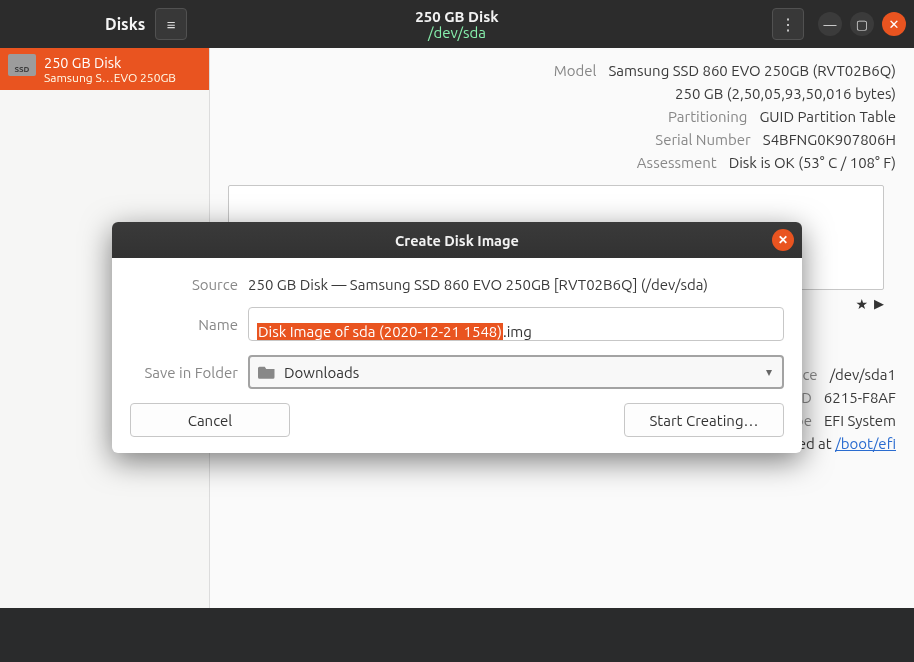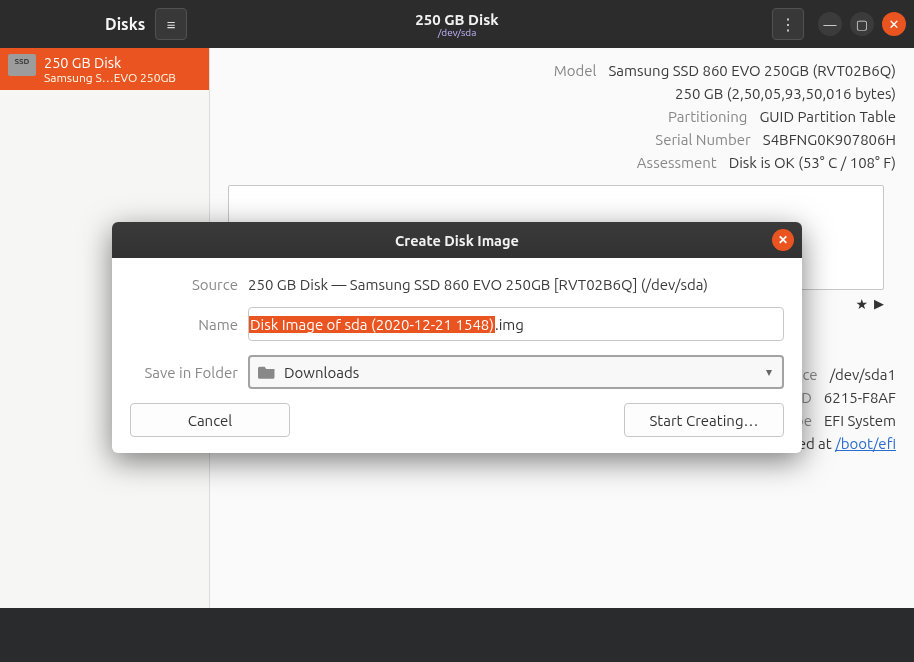--- a/index.html
+++ b/index.html
@@ -14,21 +14,21 @@
   .titlebar .app { font-weight: 700; font-size: 16px; color: #f5f5f5; }
   .hamburger {
     width: 32px; height: 32px; border: 1px solid #515151; border-radius: 4px;
     background: #383838; display: flex; align-items: center; justify-content: center;
     font-size: 15px; color: #ddd; cursor: pointer;
   }
   .titlebar .center {
     position: absolute; left: 0; right: 0; text-align: center; pointer-events: none;
   }
   .titlebar .center .t1 { font-weight: 700; font-size: 15px; color: #f2f2f2; }
-  .titlebar .center .t2 { font-size: 10px; color: #c4b5fd; margin-top: -1px; }
+  .titlebar .center .t2 { font-size: 15px; color: #86efac; margin-top: -1px; }
   .titlebar .right {
     position: absolute; right: 8px; display: flex; align-items: center; gap: 8px;
   }
   .winbtn {
     width: 24px; height: 24px; border-radius: 50%; background: #3b3b3b;
     display: flex; align-items: center; justify-content: center; color: #ddd;
     font-size: 13px; cursor: pointer;
   }
   .winbtn.close { background: #e95420; color: #fff; }
   .morebtn {
@@ -40,21 +40,21 @@
   
   .body { display: flex; height: 560px; background: #fafafa; }
   .sidebar { width: 210px; background: #f6f6f5; border-right: 1px solid #dcdcdc; }
   .disk-item {
     background: #e95420; color: #fff; padding: 6px 8px; display: flex; gap: 8px;
     align-items: flex-start; cursor: pointer;
   }
   .ssd-icon {
     width: 28px; height: 22px; background: #9c9c9c; border-radius: 2px;
     display: flex; align-items: flex-end; justify-content: center;
-    font-size: 8px; color: #3a3a3a; font-weight: 700; padding-bottom: 10px;
+    font-size: 8px; color: #3a3a3a; font-weight: 700; padding-bottom: 2px;
   }
   .disk-item .line1 { font-size: 14.5px; font-weight: 400; }
   .disk-item .line2 { font-size: 12px; color: #ffe; }
 
   .main { flex: 1; background: #fafafa; padding: 14px 18px 0 0; position: relative; }
 
   .kv { display: flex; margin-bottom: 6px; justify-content: flex-end; }
   .kv .k { width: 326px; text-align: right; color: #888; font-size: 15px; padding-right: 12px; }
   .kv .v { color: #3a3a3a; font-size: 15px; }
   .kv .v a { color: #2a6cd0; text-decoration: underline; }
@@ -87,21 +87,21 @@
     background: #e95420; color: #fff; display: flex; align-items: center; justify-content: center;
     font-size: 12px; cursor: pointer;
   }
   .modal-body { padding: 18px 18px 16px 18px; }
   .mrow { display: flex; align-items: center; margin-bottom: 14px; gap: 10px; }
   .mrow .lbl { width: 108px; text-align: right; color: #888; font-size: 15px; }
   .mrow .val { flex: 1; font-size: 15px; color: #3a3a3a; }
 
   .name-input {
     flex: 1; height: 34px; border: 1px solid #c7c7c7; border-radius: 4px;
-    display: flex; align-items: center; padding: 0 0; background: #fff;
+    display: flex; align-items: flex-end; padding: 0 8px; background: #fff;
     font-size: 15px; color: #333;
   }
   .name-input .sel { background: #e95420; color: #fff; padding: 0 1px; }
 
   .combo {
     flex: 1; height: 34px; border: 2px solid #a3a3a3; border-radius: 4px;
     background: #f8f8f8; display: flex; align-items: center; padding: 0 8px;
     font-size: 15px; color: #333; position: relative; cursor: pointer;
   }
   .combo::after {

